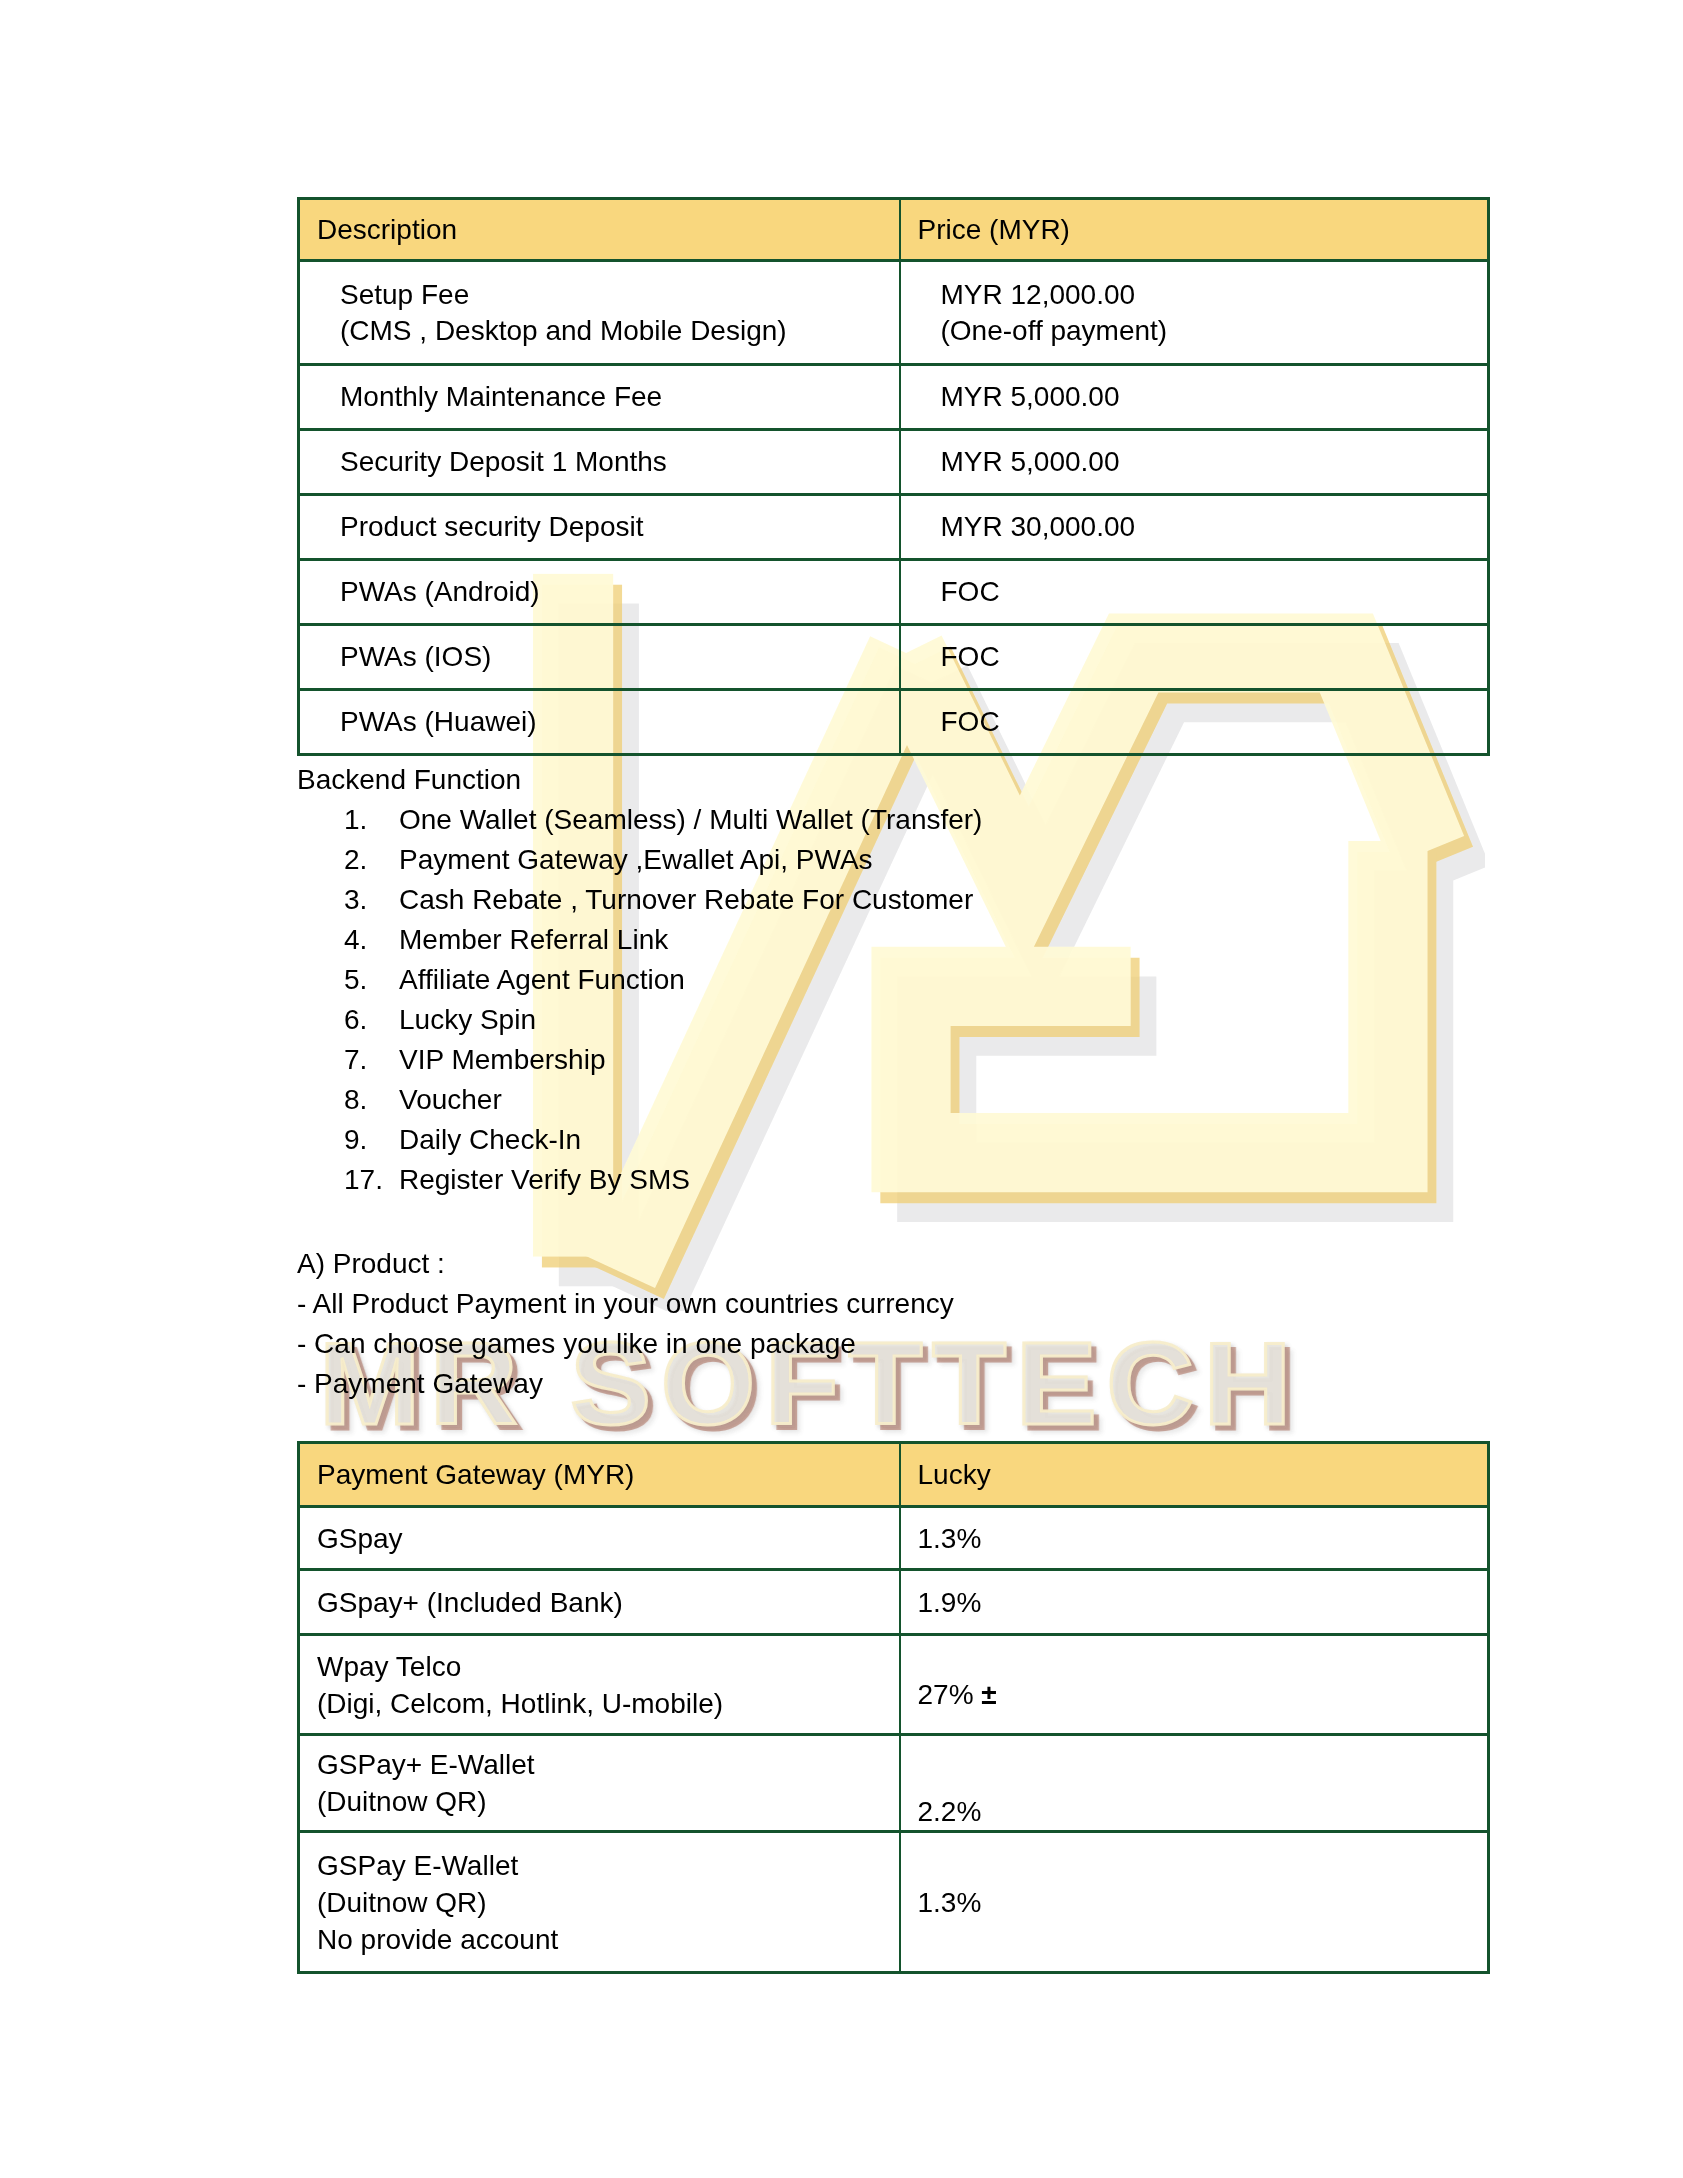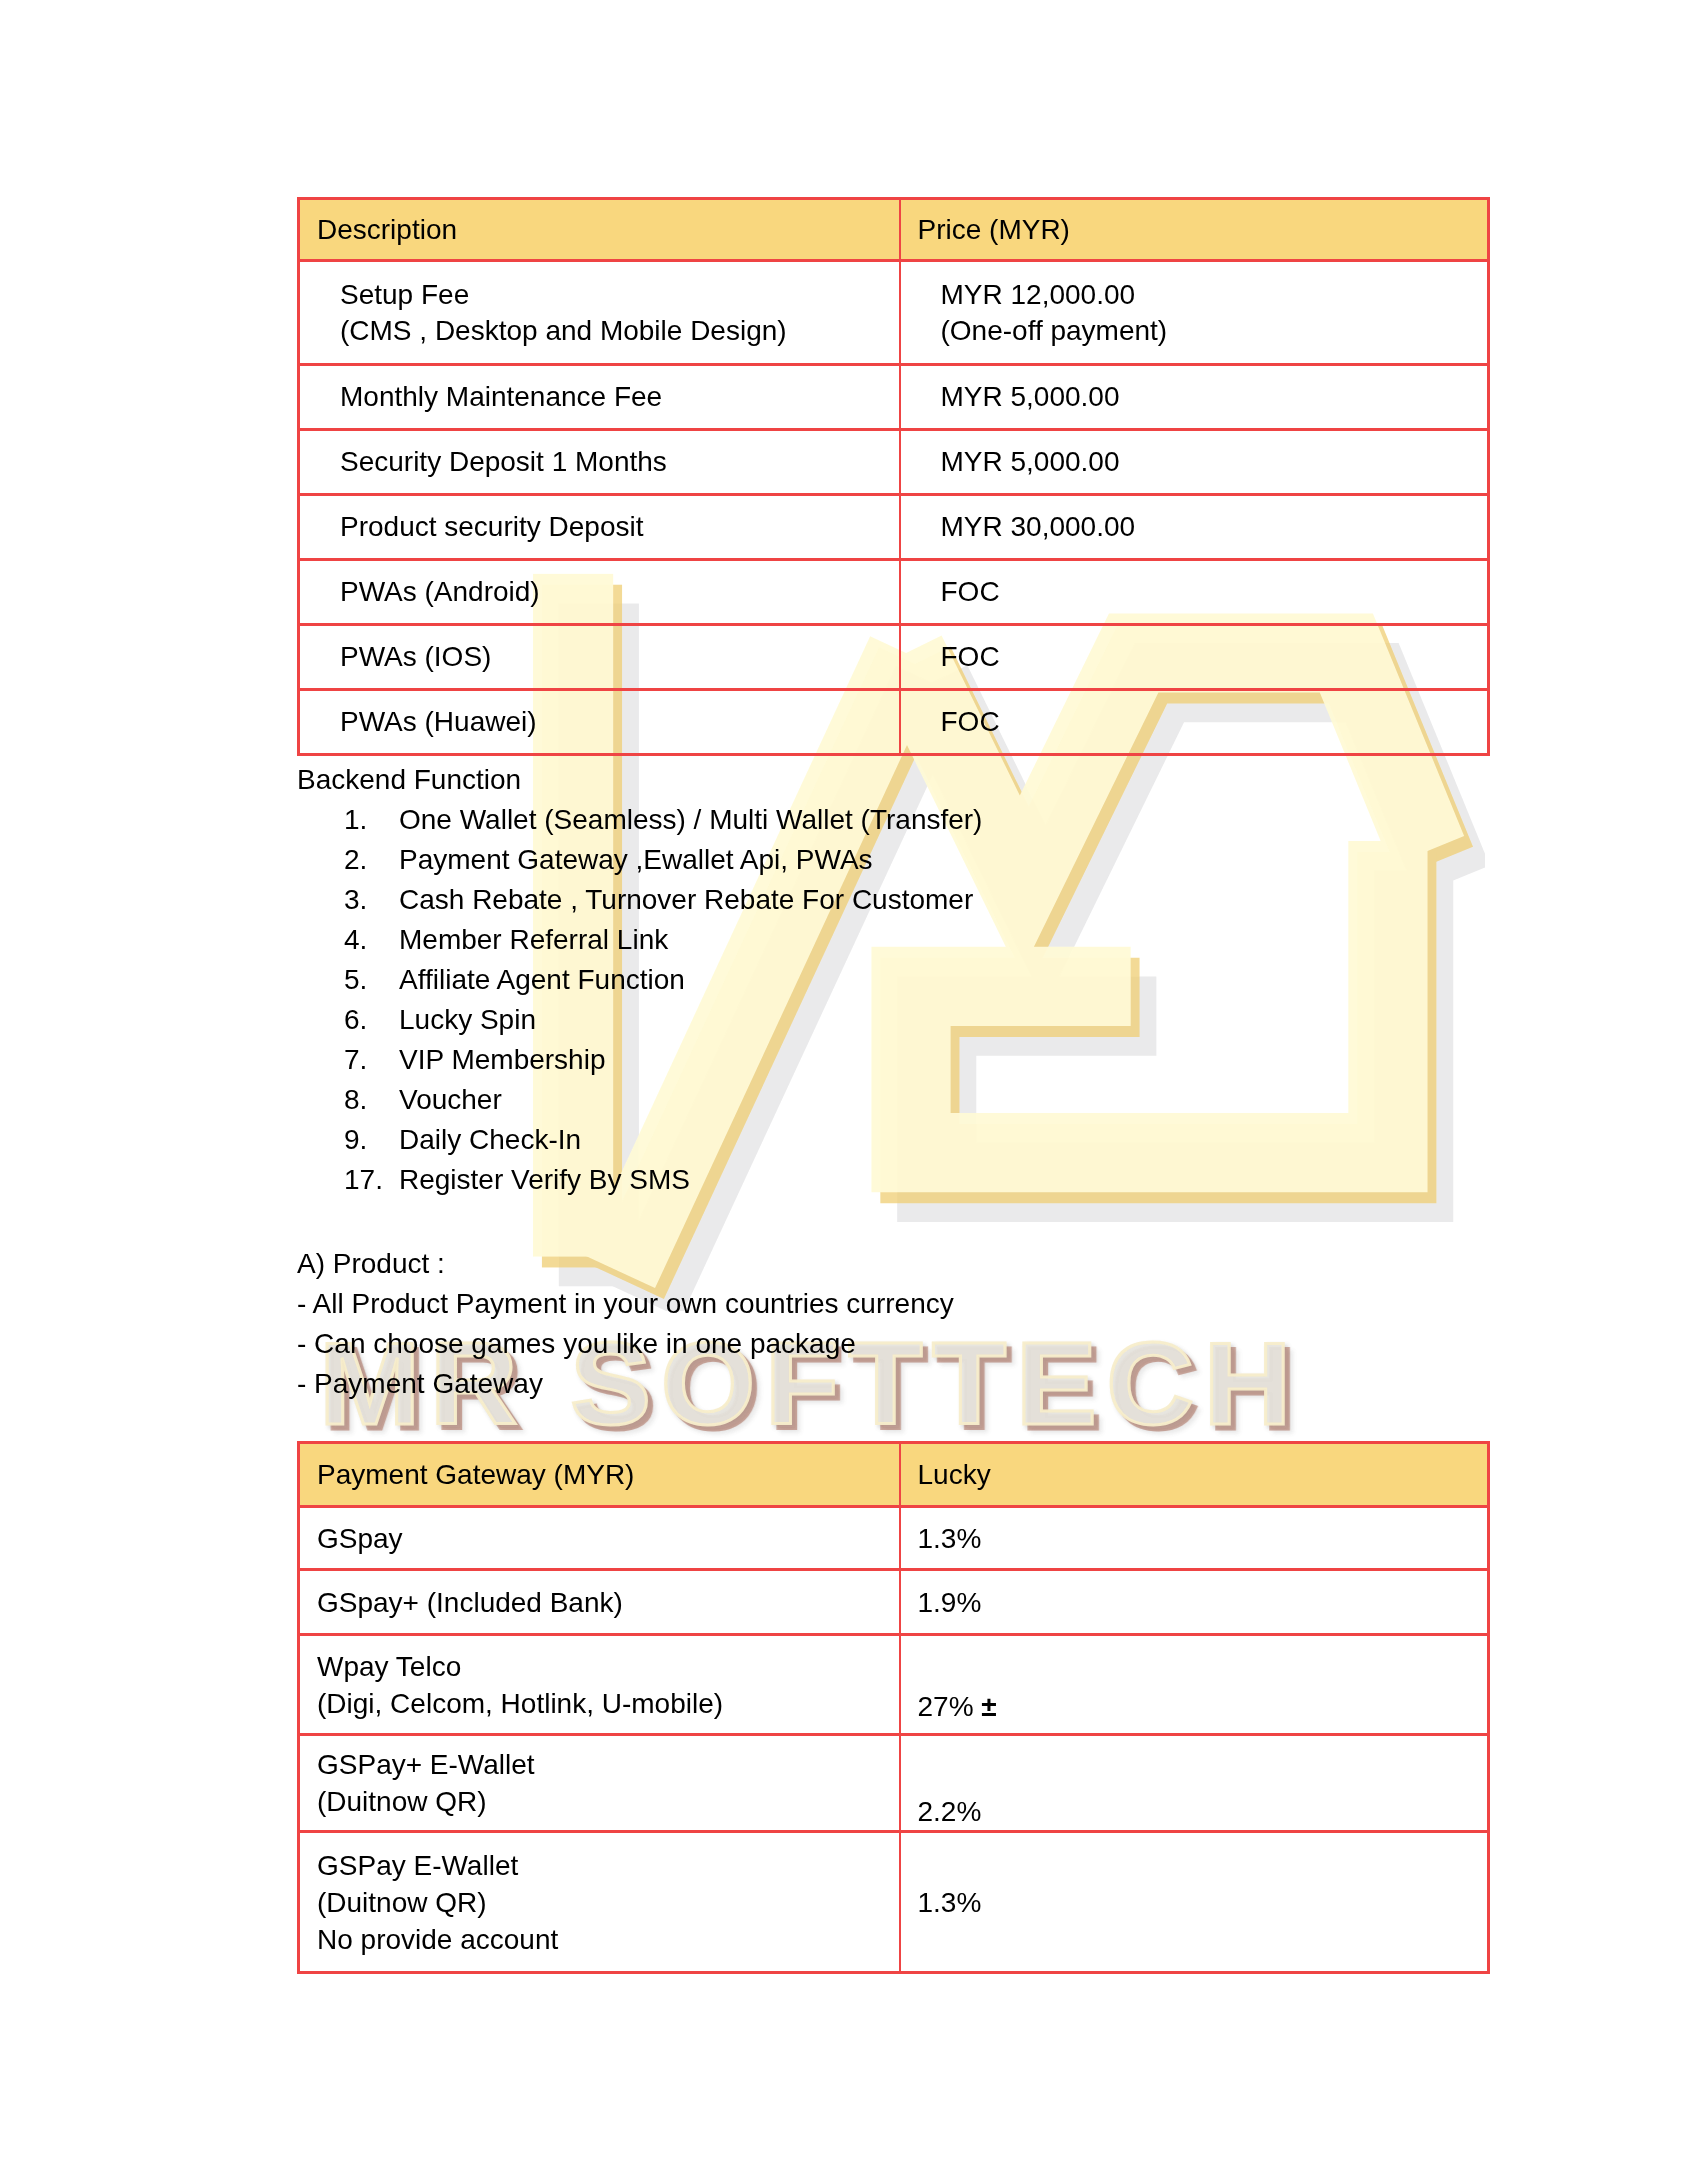--- a/index.html
+++ b/index.html
@@ -26,32 +26,32 @@
   .layer { position:absolute; left:0; top:0; z-index:2; width:100%; height:100%; }
 
   table {
     position:absolute; left:297px;
     border-collapse:collapse; table-layout:fixed;
     background:transparent;
   }
   #t1 { top:197px; }
   #t2 { top:1441px; }
   td, th {
-    border:3px solid #ef4444;
+    border:3px solid #14532d;
     padding:0 4px 0 17px;
     font-size:28px; font-weight:normal; text-align:left;
     vertical-align:middle; overflow:hidden;
   }
   .c1 { border-right-width:2px; }
   .c2 { border-left-width:2px; }
   th { background:#F9D77E; }
   #t1 .line { line-height:36px;margin-left:23px; }
   #t2 .line { line-height:37px; }
   .rate-low { vertical-align:bottom; }
-  .pb8  { padding-bottom:8px; }
+  .pb8  { padding-bottom:20px; }
   .pb2  { padding-bottom:0; }
 
   .backend-title { position:absolute; left:297px; top:759px; font-size:28px; line-height:41px;text-align:right; }
   .backend-list  { position:absolute; left:344px; top:800px; }
   .backend-item  { display:flex; height:40px; align-items:center; font-size:28px; }
   .backend-item .num { width:55px; flex:none; }
 
   .product-block { position:absolute; left:297px; top:1244px; font-size:28px; line-height:40px; }
 </style>
 </head>

